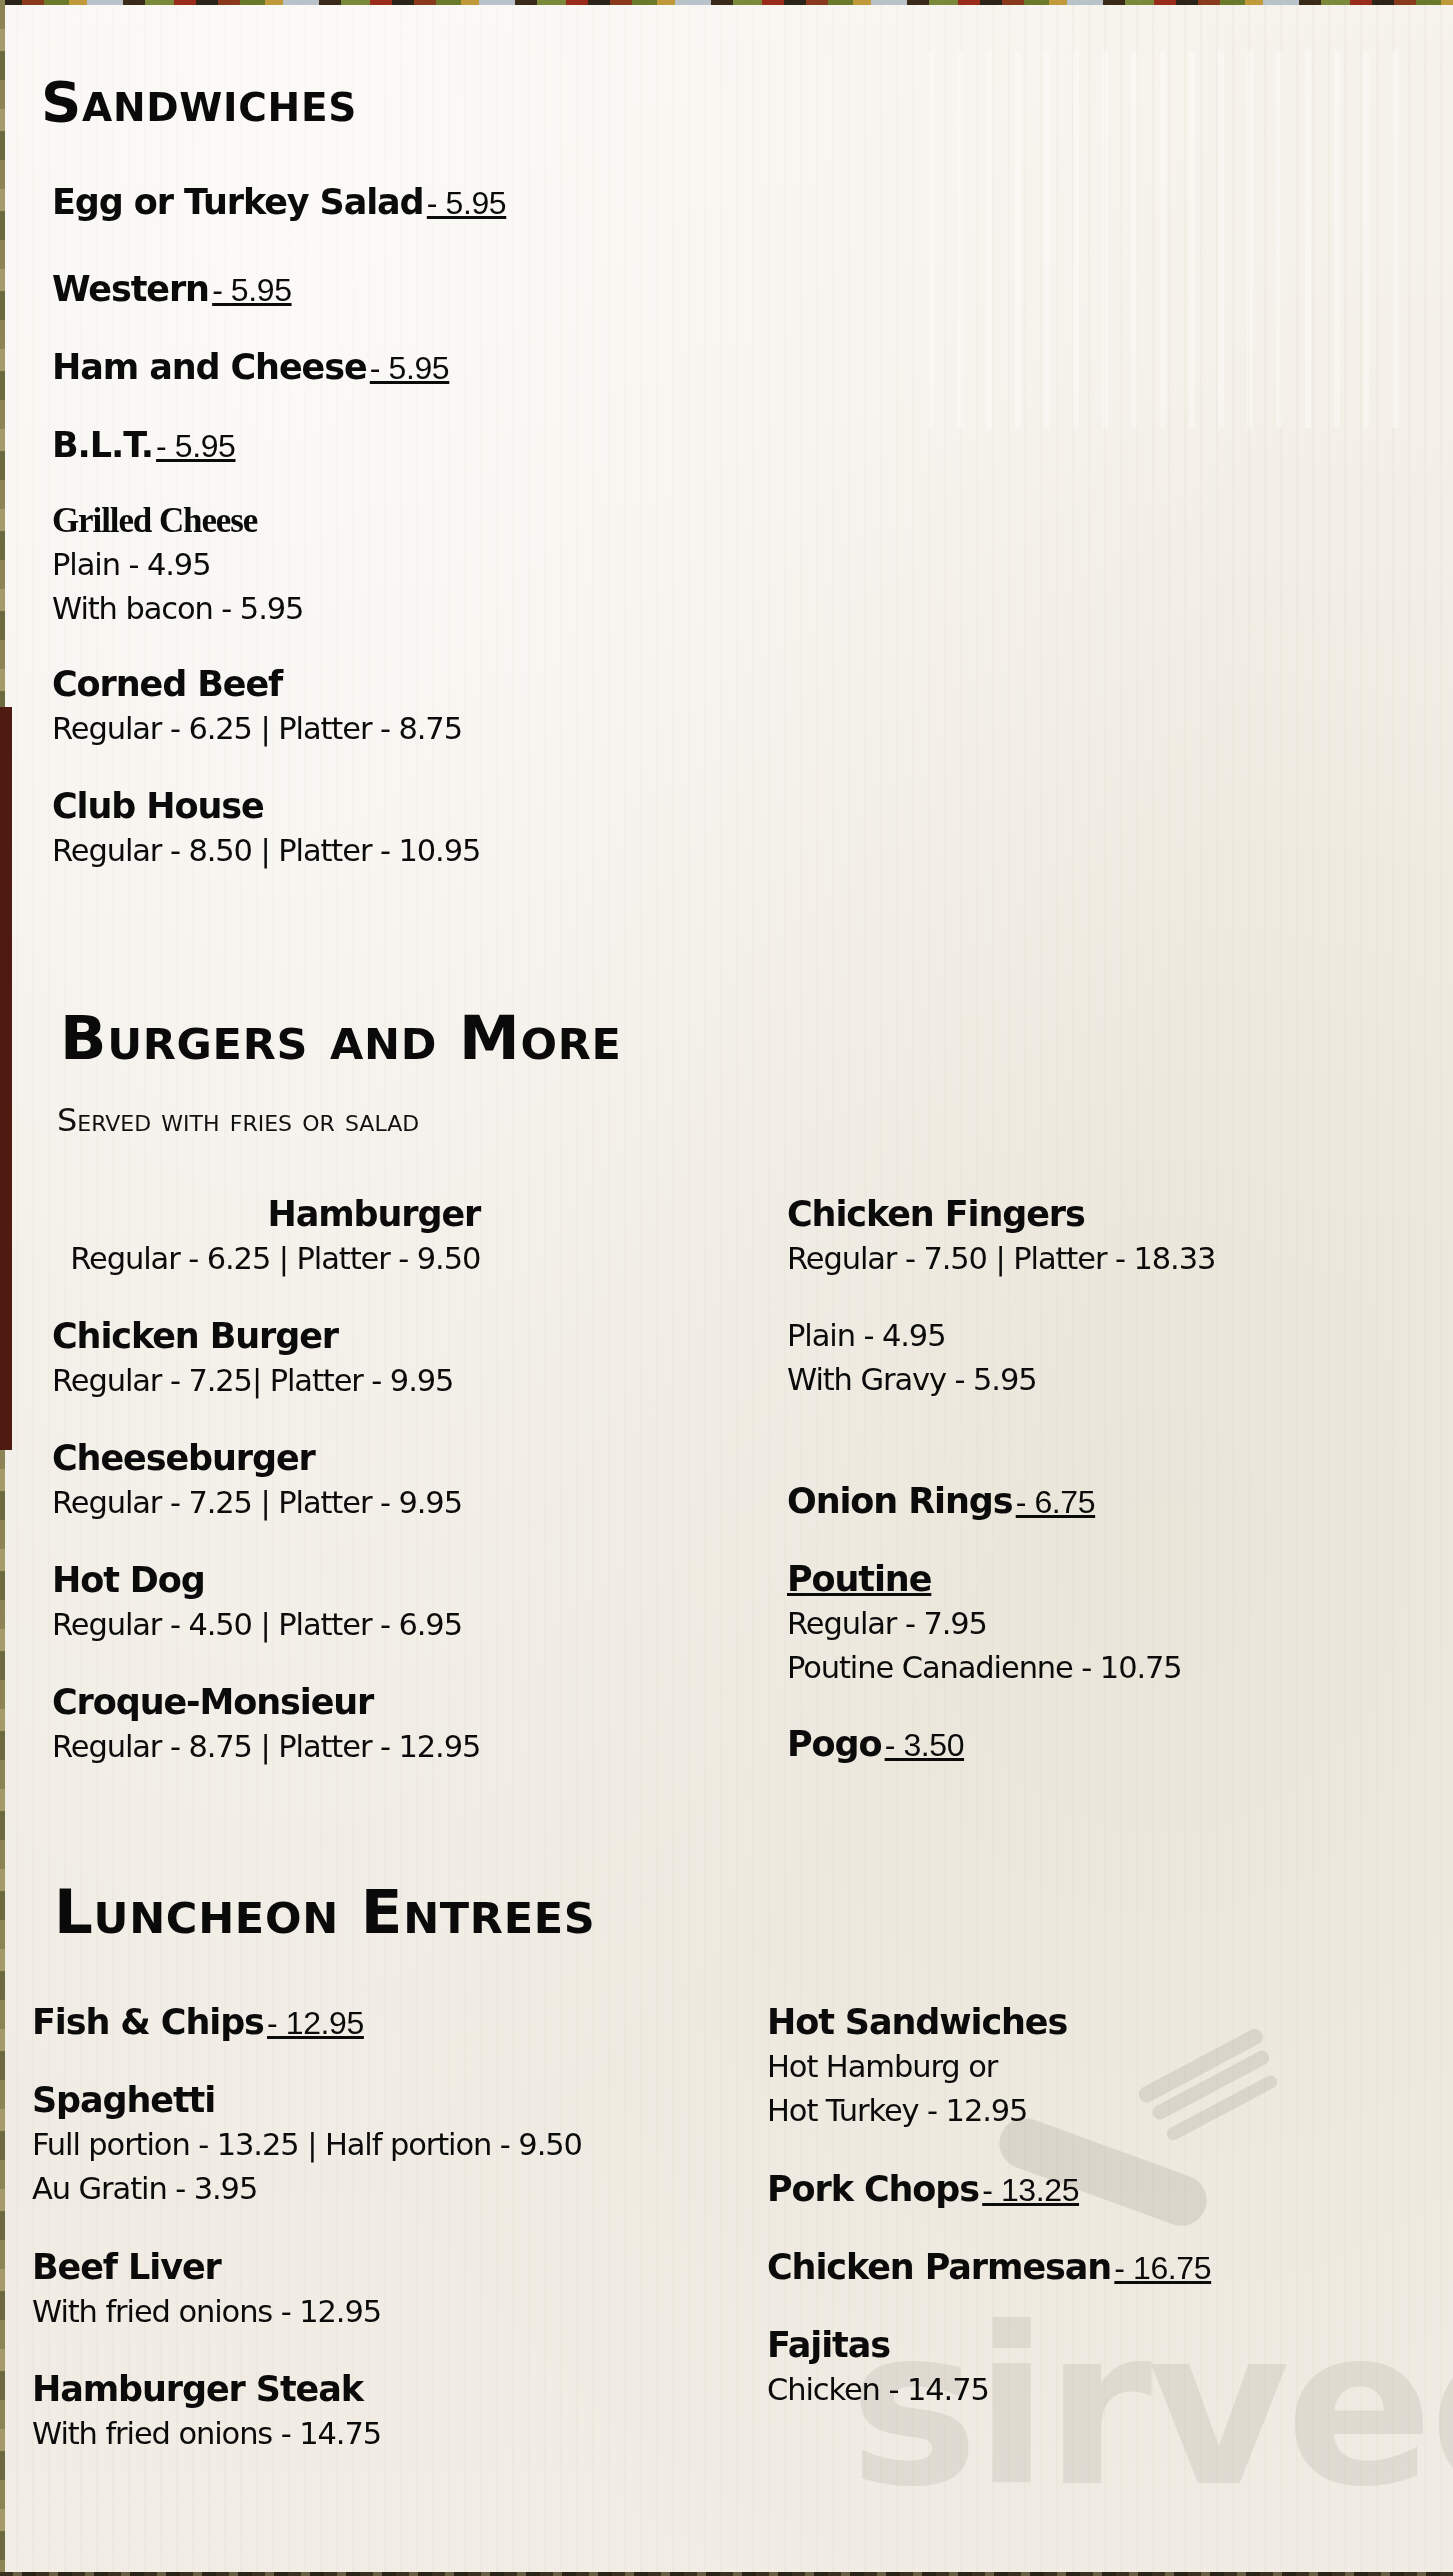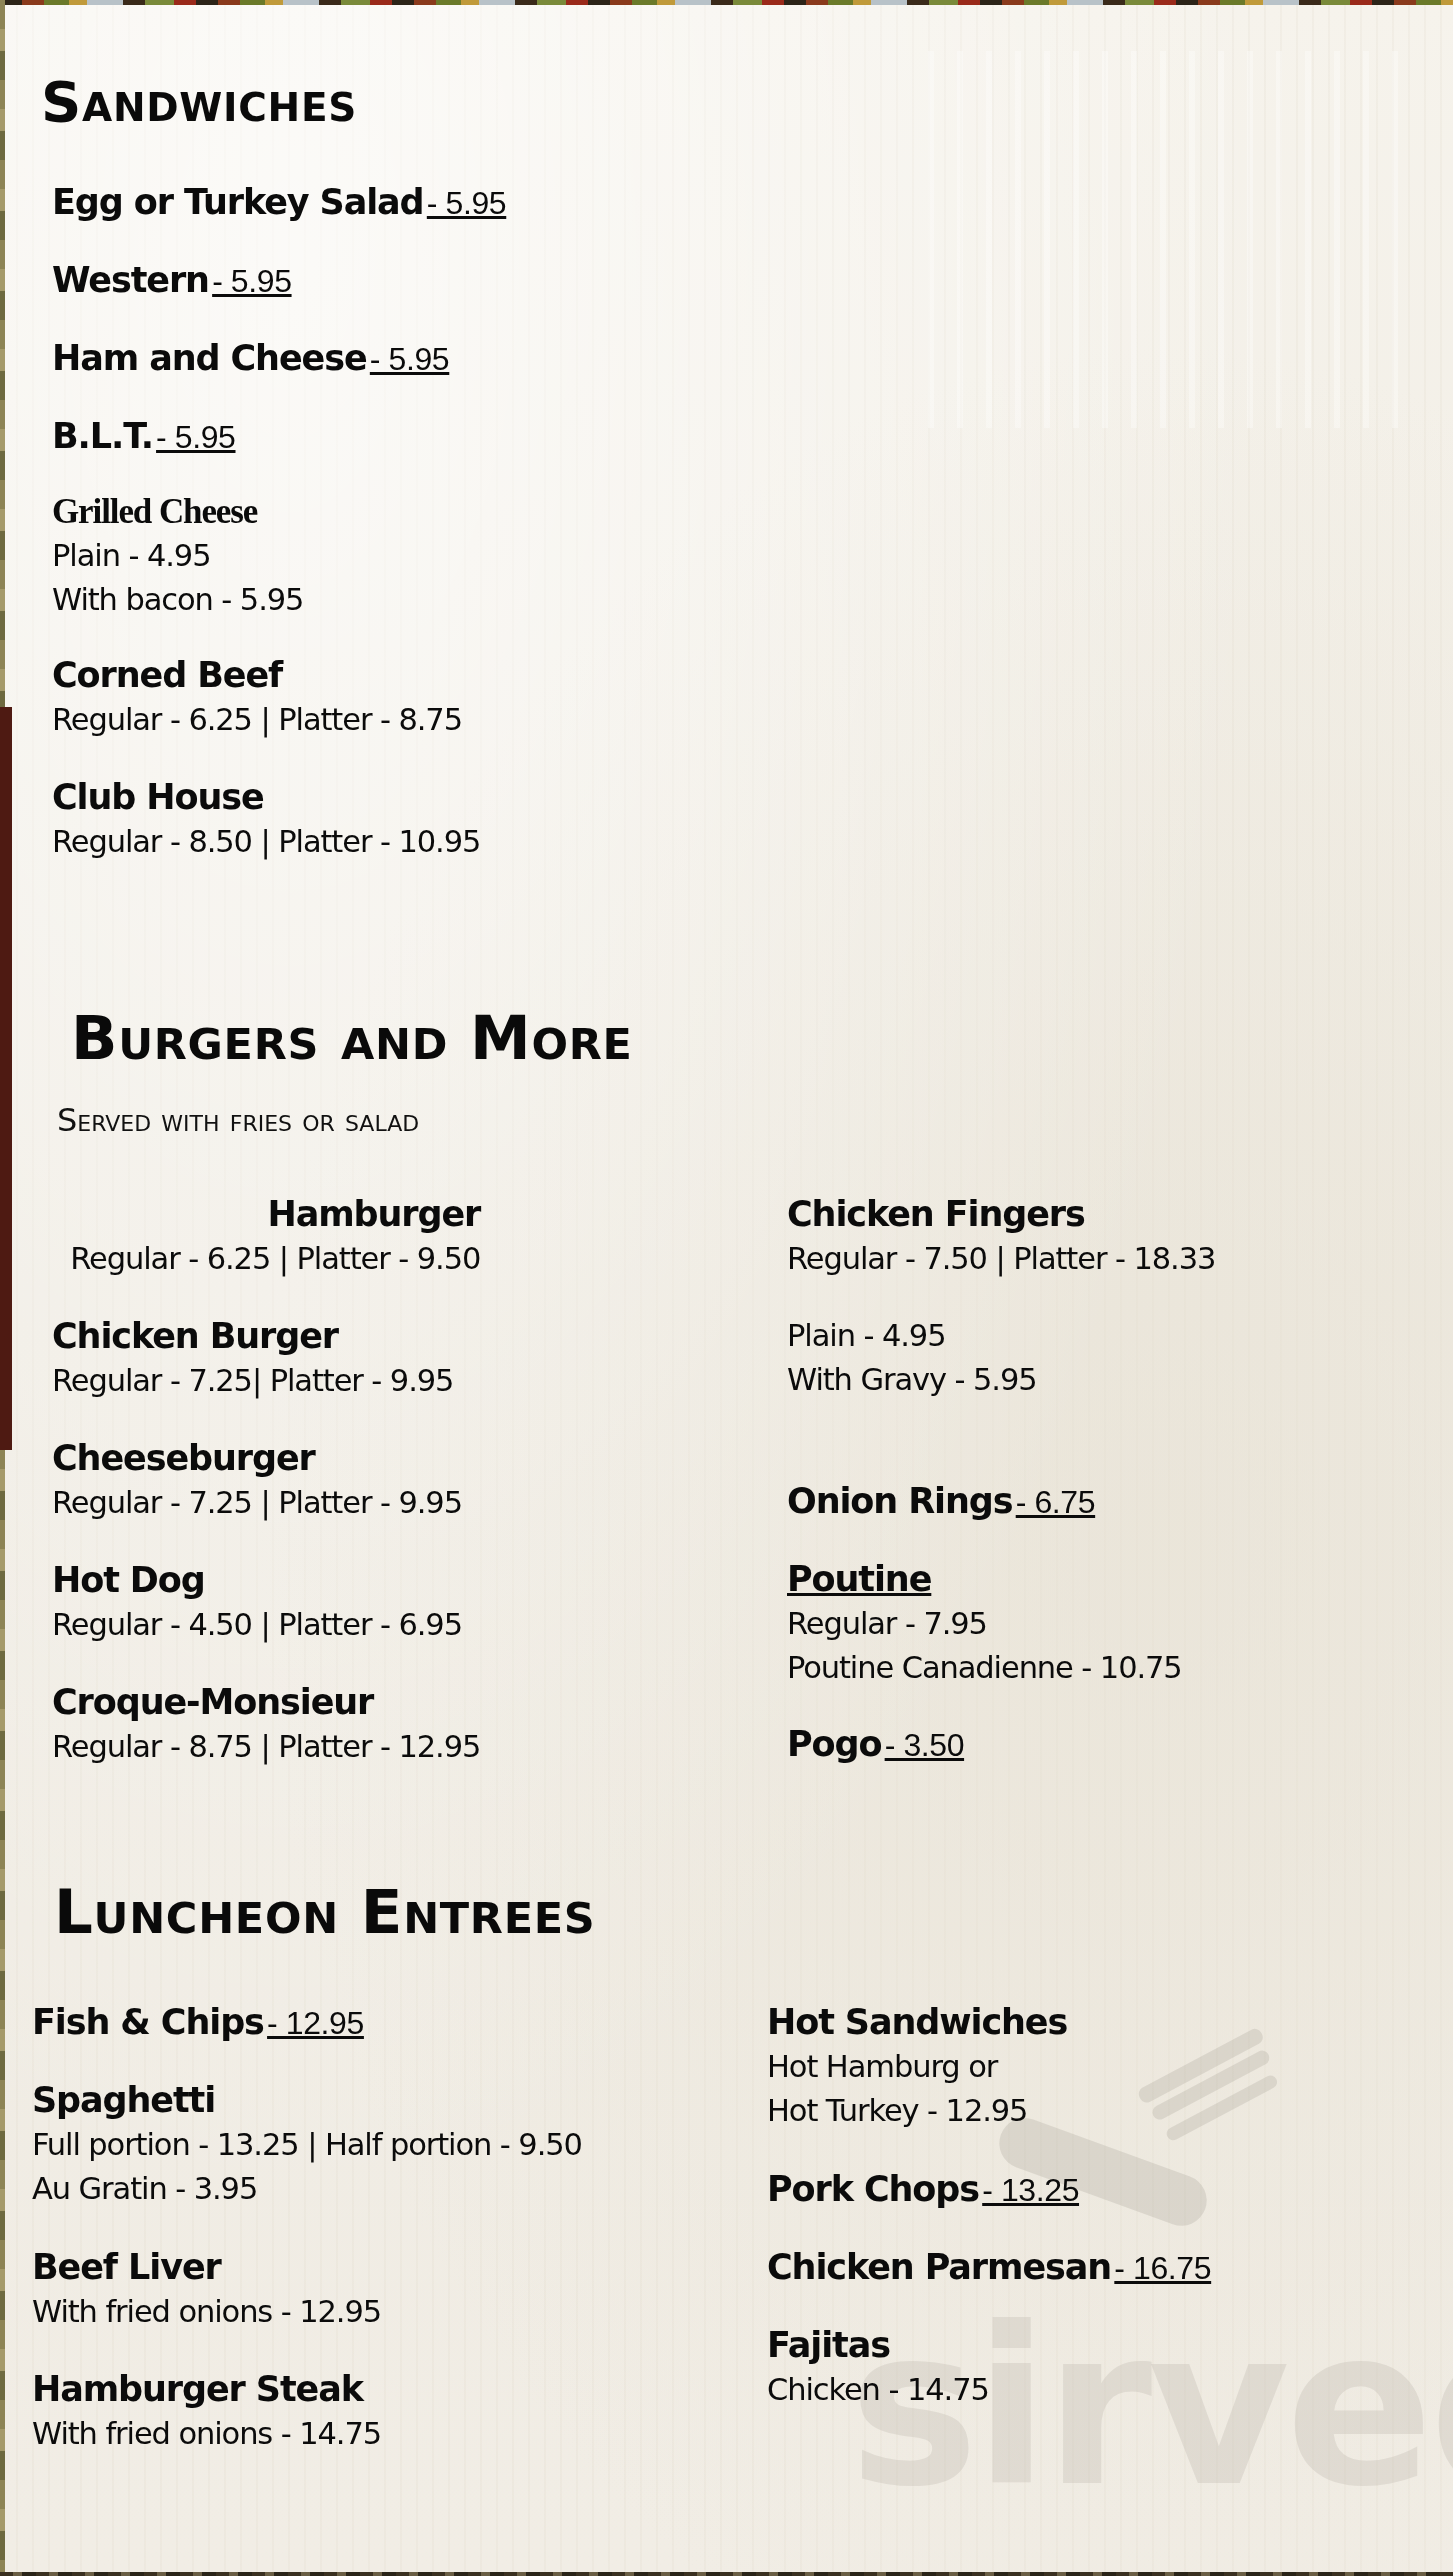--- a/index.html
+++ b/index.html
@@ -91,21 +91,21 @@
 </svg>
 <div class="watermark">sirved</div>
 
 <h2 class="heading" style="left:41px; top:74px; font-size:56px;">Sandwiches</h2>
 
 <div class="col" style="left:52px; top:180px;">
   <div class="item" style="height:78px;">
     <span class="name">Egg or Turkey Salad</span>
     <span class="price">- 5.95</span>
   </div>
-  <div class="item" style="height:78px;">
+  <div class="item" style="height:78px;margin-top:9px;">
     <span class="name">Western</span>
     <span class="price">- 5.95</span>
   </div>
   <div class="item" style="height:78px;">
     <span class="name">Ham and Cheese</span>
     <span class="price">- 5.95</span>
   </div>
   <div class="item" style="height:75px;">
     <span class="name">B.L.T.</span>
     <span class="price">- 5.95</span>
@@ -118,21 +118,21 @@
   <div class="item" style="height:122px;">
     <span class="name" style="display: block;">Corned Beef</span>
     <span class="line">Regular - 6.25 | Platter - 8.75</span>
   </div>
   <div class="item">
     <span class="name" style="display: block;">Club House</span>
     <span class="line">Regular - 8.50 | Platter - 10.95</span>
   </div>
 </div>
 
-<h2 class="heading" style="left:71px; top:1007px; font-size:61px;">Burgers and More</h2>
+<h2 class="heading" style="left:60px; top:1007px; font-size:61px;">Burgers and More</h2>
 <p class="subheading" style="left:57px; top:1104px;">Served with fries or salad</p>
 
 <div class="col" style="left:52px; top:1192px;">
   <div class="item" style="height:122px;text-align:right;">
     <span class="name" style="display: block;">Hamburger</span>
     <span class="line">Regular - 6.25 | Platter - 9.50</span>
   </div>
   <div class="item" style="height:122px;">
     <span class="name" style="display: block;">Chicken Burger</span>
     <span class="line">Regular - 7.25| Platter - 9.95</span>

